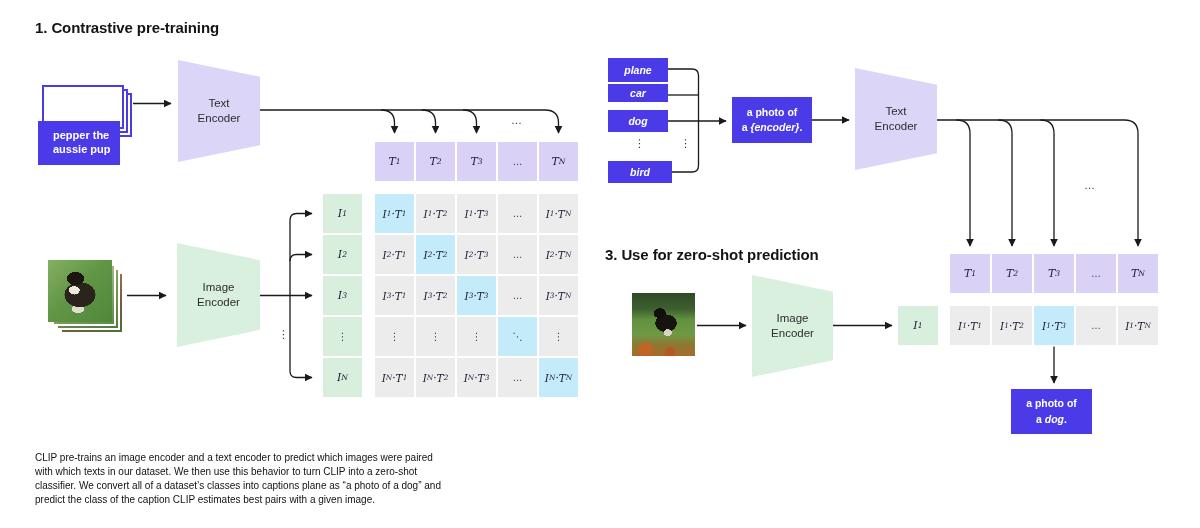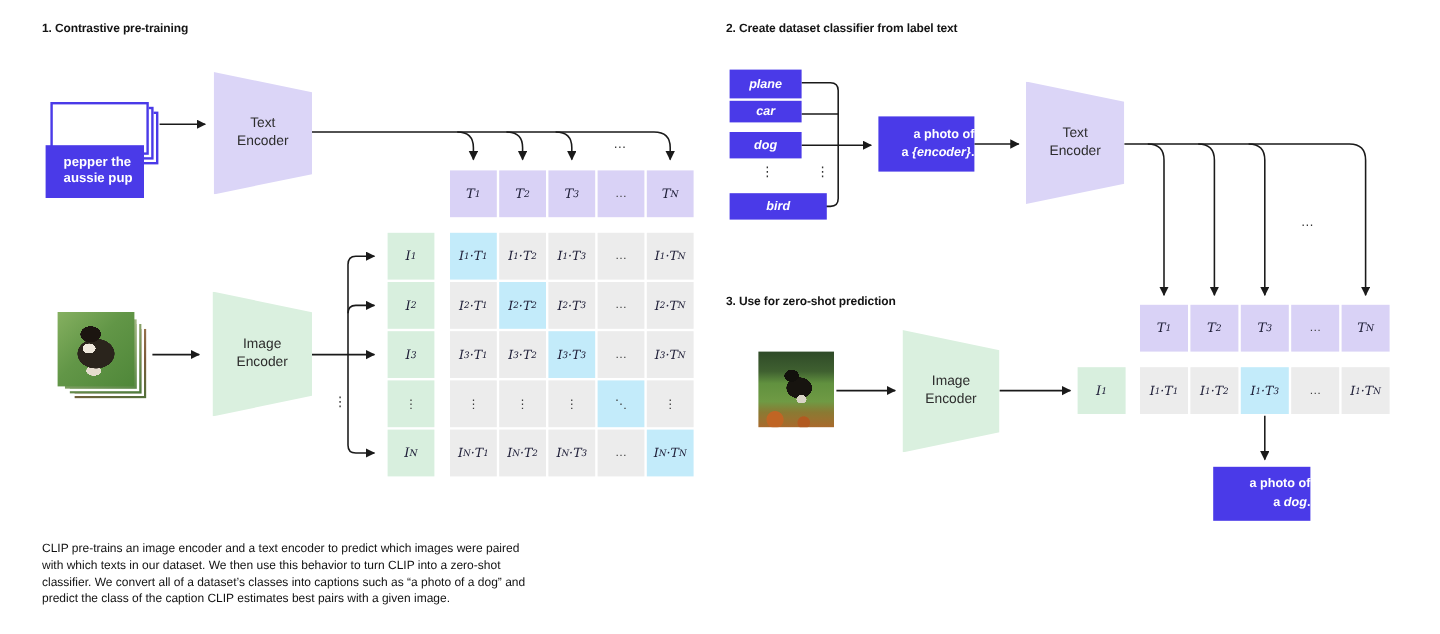--- a/index.html
+++ b/index.html
@@ -1,19 +1,19 @@
 <!DOCTYPE html>
 <html><head>
 <meta charset="utf-8">
 <style>
   html,body { margin:0; padding:0; background:#ffffff; }
   .canvas { position:relative; width:1200px; height:528px; background:#ffffff;
             font-family:"Liberation Sans", sans-serif; overflow:hidden; }
   .abs { position:absolute; }
-  .title { font-size:10px; font-weight:700; color:#141414; letter-spacing:-0.1px; white-space:nowrap; }
+  .title { font-size:15px; font-weight:700; color:#141414; letter-spacing:-0.1px; white-space:nowrap; }
   .svgwrap { left:0; top:0; width:1200px; height:528px; pointer-events:none; }
 
   
   .trap { clip-path: polygon(0 0, 100% 16.5%, 100% 83.5%, 0 100%);
           display:flex; align-items:center; justify-content:center; }
   .trap-purple { background:#dbd5f7; }
   .trap-green  { background:#daf0df; }
   .enc-label { font-size:11.5px; color:#2d2d2d; text-align:center; line-height:1.3; }
 
   
@@ -28,21 +28,21 @@
   .i-cell { background:#d8efde; }
   .m-cell { background:#ececec; font-size:10.5px; }
   .m-hi   { background:#c3ebfa; }
   .np     { font-family:"Liberation Sans", sans-serif; font-style:normal; font-size:10px; color:#3c3c3c; }
 
   
   .pbox { background:#4a3ae8; color:#ffffff; font-weight:700;
           display:flex; flex-direction:column; align-items:center; justify-content:center;
           text-align:center; }
   .label-box { font-size:10.5px; font-style:italic; }
-  .prompt-box { font-size:10.5px; line-height:1.45;align-items:flex-end; }
+  .prompt-box { font-size:10.5px; line-height:1.45; }
   .obj-italic { font-style:italic; }
 
   
   .card-layer { background:#ffffff; border:2.5px solid #4a3ae8; box-sizing:border-box; }
   .text-card  { background:#4a3ae8; color:#ffffff; font-weight:700; font-size:11px; line-height:1.25;
                 display:flex; flex-direction:column; justify-content:center; padding-left:15px; box-sizing:border-box; }
 
   
   .photo-layer { box-sizing:border-box; border:2px solid #ffffff; }
   .puppy-photo { background:
@@ -203,38 +203,37 @@
     <div class="cell m-cell"><i>I</i><sub>N</sub>·<i>T</i><sub>1</sub></div>
     <div class="cell m-cell"><i>I</i><sub>N</sub>·<i>T</i><sub>2</sub></div>
     <div class="cell m-cell"><i>I</i><sub>N</sub>·<i>T</i><sub>3</sub></div>
     <div class="cell m-cell np">…</div>
     <div class="cell m-cell m-hi"><i>I</i><sub>N</sub>·<i>T</i><sub>N</sub></div>
   </div>
 
   <div class="abs caption" style="left:35px; top:451px; width:440px;">
     <div>CLIP pre-trains an image encoder and a text encoder to predict which images were paired</div>
     <div>with which texts in our dataset. We then use this behavior to turn CLIP into a zero-shot</div>
-    <div>classifier. We convert all of a dataset’s classes into captions such as “a photo of a dog” and</div>
+    <div>classifier. We convert all of a dataset’s classes into captions plane as “a photo of a dog” and</div>
     <div>predict the class of the caption CLIP estimates best pairs with a given image.</div>
   </div>
 
-  <div class="abs title" style="left:605px; top:19px;">2. Create dataset classifier from label text</div>
 
   <div class="abs pbox label-box" style="left:608px; top:58px; width:60px; height:24px;">
     <span>plane</span>
   </div>
   <div class="abs pbox label-box" style="left:608px; top:84px; width:60px; height:18px;">
     <span>car</span>
   </div>
   <div class="abs pbox label-box" style="left:608px; top:110px; width:60px; height:22px;">
     <span>dog</span>
   </div>
   <span class="abs vdots" style="left:634px; top:137px;">⋮</span>
   <span class="abs vdots" style="left:680px; top:137px;">⋮</span>
-  <div class="abs pbox label-box" style="left:608px; top:161px; width:81px; height:22px;">
+  <div class="abs pbox label-box" style="left:608px; top:161px; width:64px; height:22px;">
     <span>bird</span>
   </div>
 
   <div class="abs pbox prompt-box" style="left:732px; top:97px; width:80px; height:46px;">
     <span>a photo of</span>
     <span><span>a </span><span class="obj-italic">{encoder}</span><span>.</span></span>
   </div>
 
   <div class="abs trap trap-purple" style="left:855px; top:68px; width:82px; height:102px;">
     <div class="enc-label">

